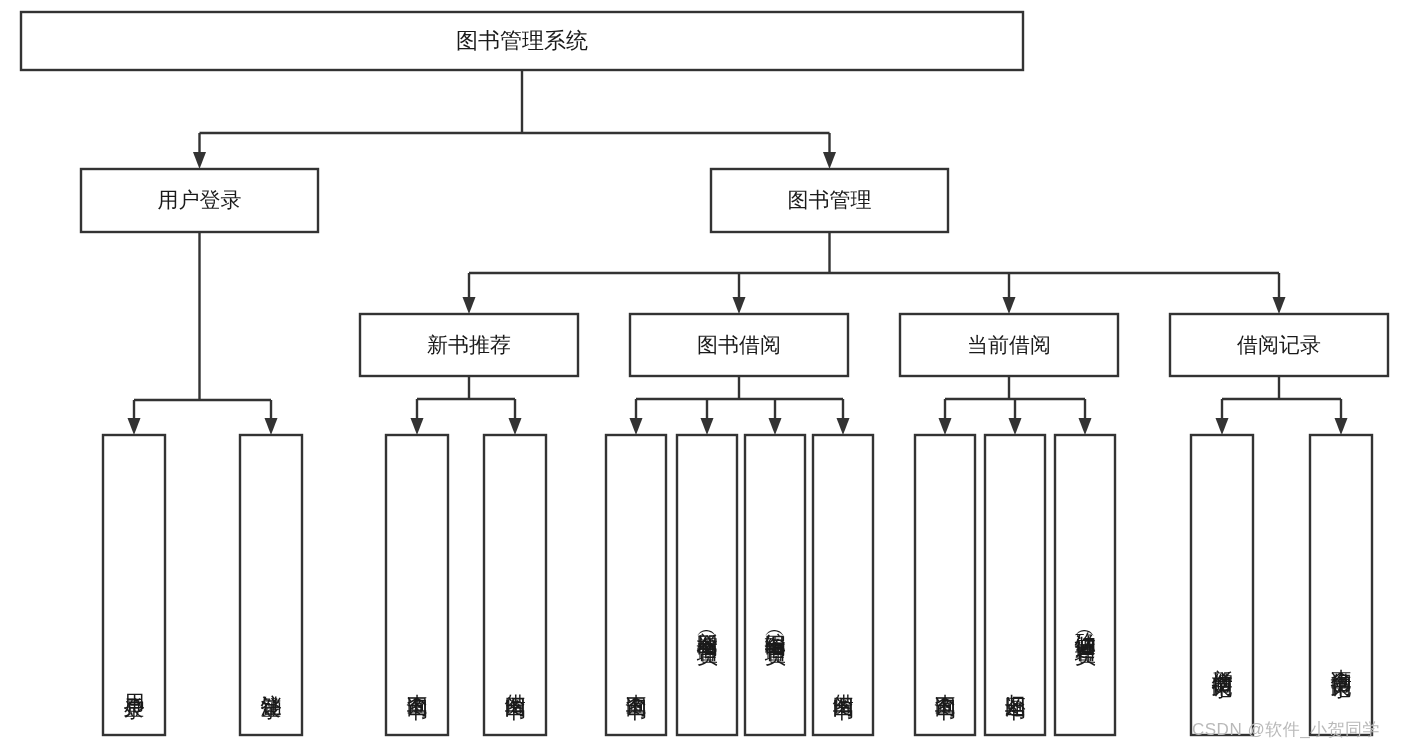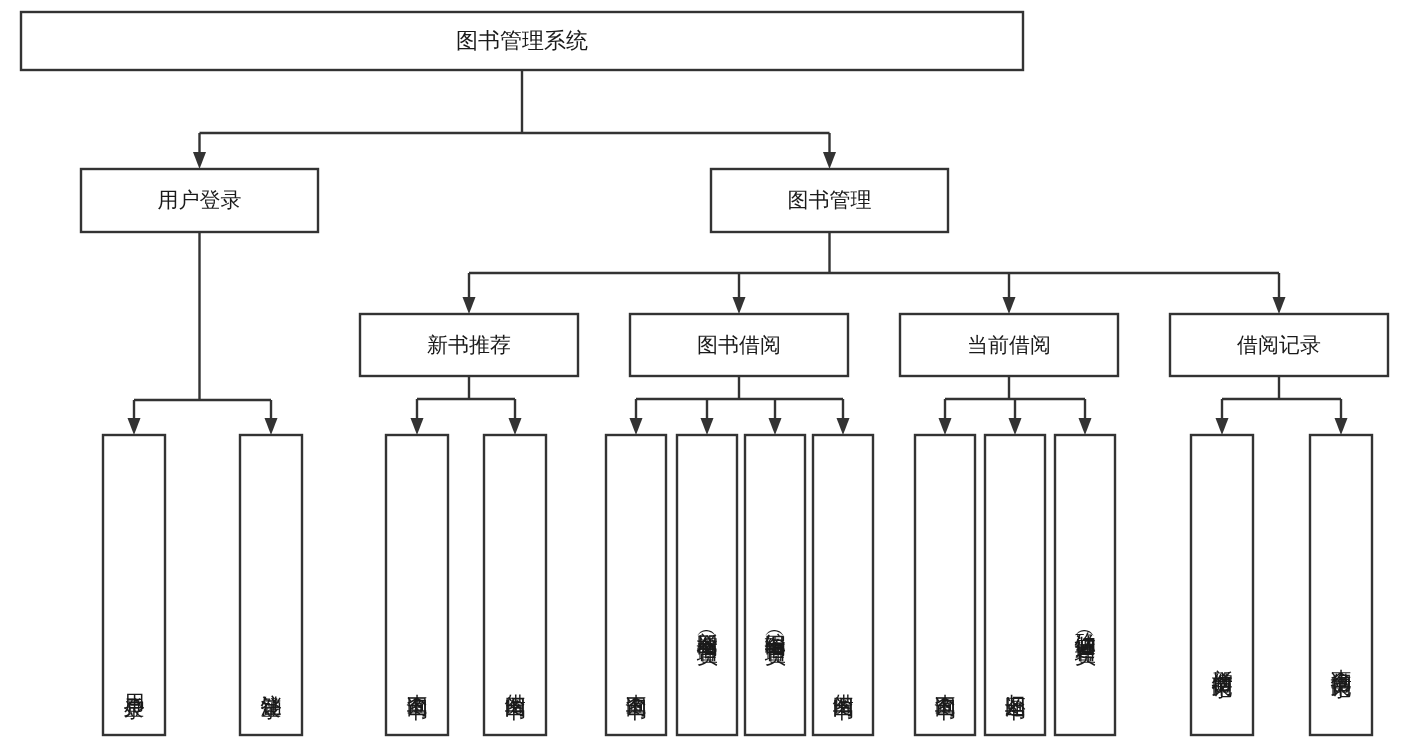--- a/index.html
+++ b/index.html
@@ -230,13 +230,14 @@
       <div class="leaf-label" style="left: 636px; top: 539px; height: 284px;">查询图书</div>
       <div class="leaf-label" style="left: 707px; top: 481.5px; height: 284px;">新增图书（管理员）</div>
       <div class="leaf-label" style="left: 775px; top: 481.5px; height: 284px;">编辑图书（管理员）</div>
       <div class="leaf-label" style="left: 843px; top: 539px; height: 284px;">借阅图书</div>
       <div class="leaf-label" style="left: 945px; top: 539px; height: 284px;">查询图书</div>
       <div class="leaf-label" style="left: 1015px; top: 539px; height: 284px;">归还图书</div>
       <div class="leaf-label" style="left: 1085px; top: 481.5px; height: 284px;">确认归还（管理员）</div>
       <div class="leaf-label" style="left: 1222px; top: 516px; height: 284px;">新增借阅记录</div>
       <div class="leaf-label" style="left: 1341px; top: 516px; height: 284px;">查询借阅记录</div>
     </div>
+  <div class="watermark" style="left: 1192px; top: 718px;">CSDN @软件_小贺同学</div>
 </div>
 
 </body></html>

